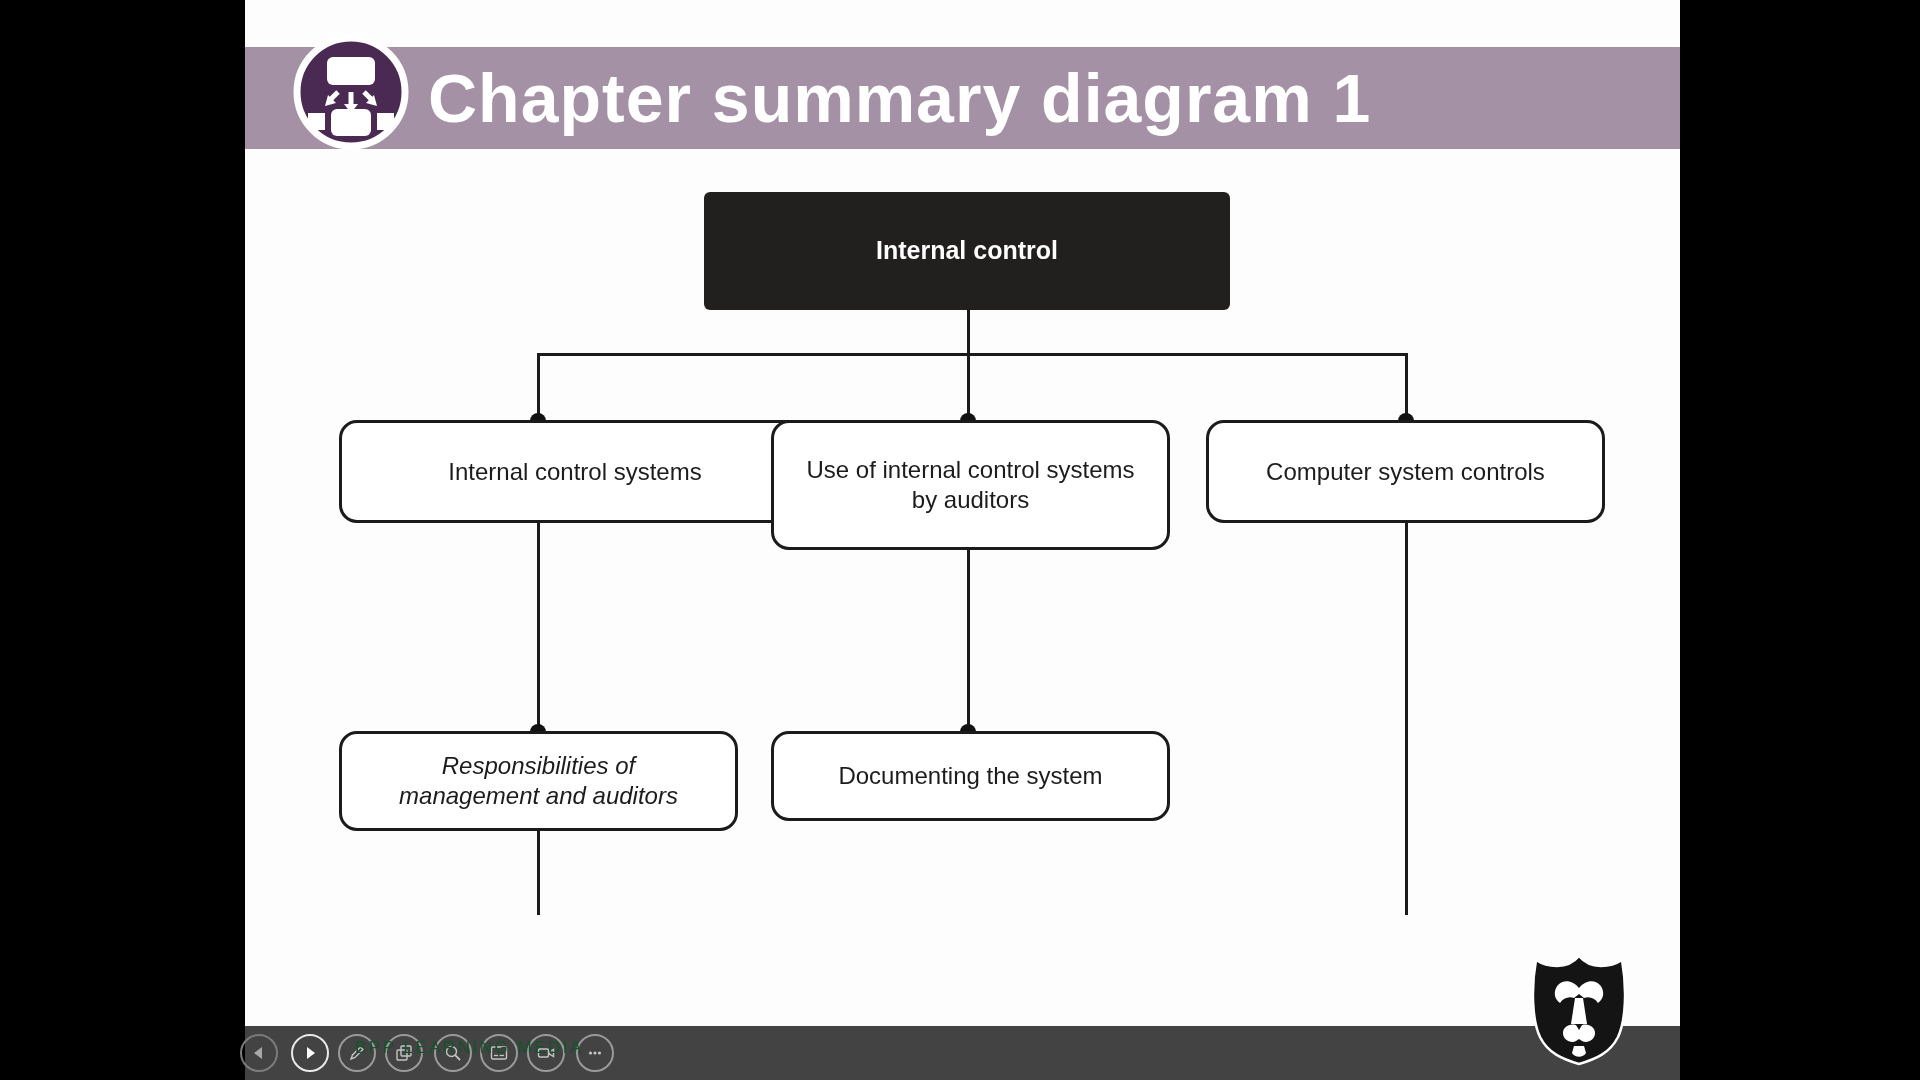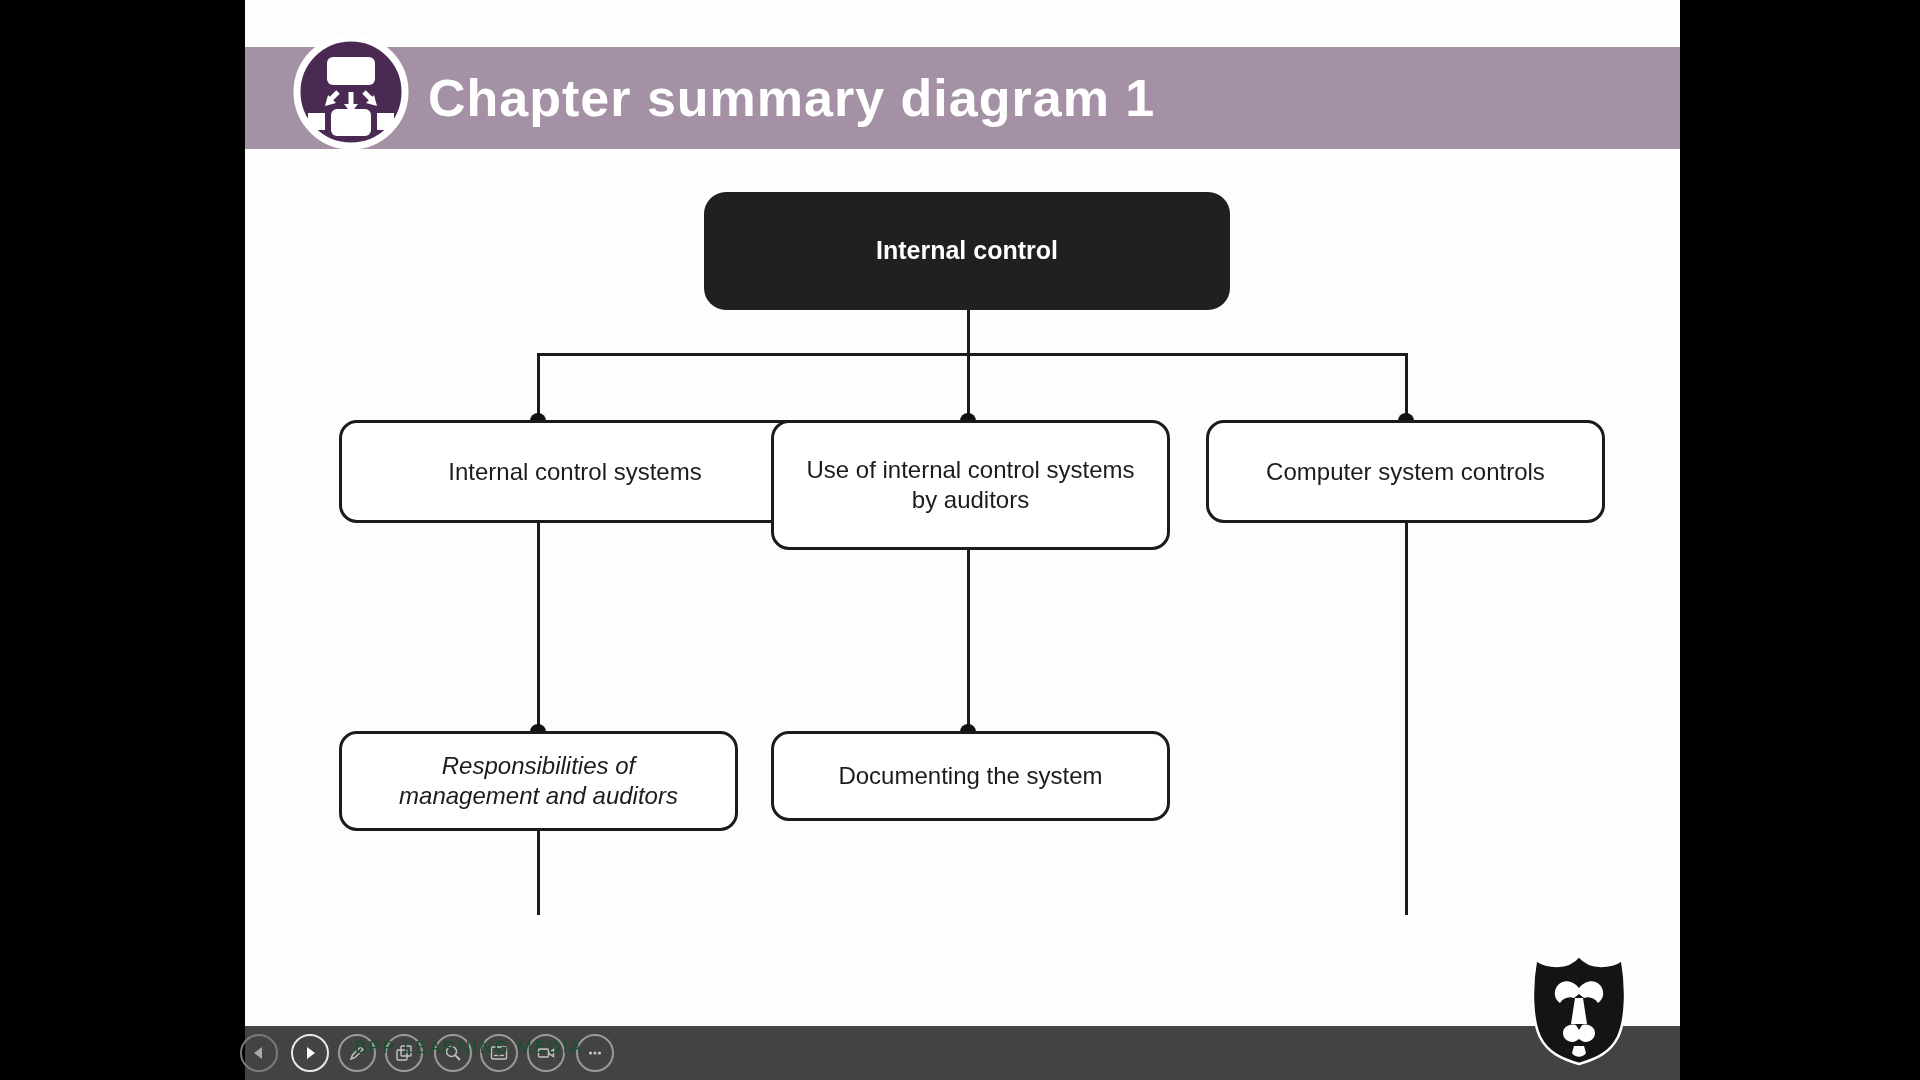--- a/index.html
+++ b/index.html
@@ -4,28 +4,28 @@
 <style>
   html,body{margin:0;padding:0;background:#000;}
   *{box-sizing:border-box;}
   #canvas{position:relative;width:1920px;height:1080px;background:#000;overflow:hidden;
           font-family:"Liberation Sans", sans-serif;}
   .slide{position:absolute;left:245px;top:0;width:1435px;height:1080px;background:#fdfdfd;}
 
   
   .header-bar{position:absolute;left:0;top:47px;width:1435px;height:102px;background:#a591a5;}
   .header-title{position:absolute;left:183px;top:47px;height:102px;display:flex;align-items:center;
-                font-size:52px;font-weight:bold;color:#ffffff;letter-spacing:1px;}
+                font-size:68px;font-weight:bold;color:#ffffff;letter-spacing:1px;}
   .header-icon{position:absolute;left:47px;top:33px;width:118px;height:118px;}
 
   
   .node{position:absolute;display:flex;align-items:center;justify-content:center;text-align:center;
         font-size:24px;line-height:1.25;color:#1c1c1c;background:#ffffff;
         border:3px solid #1b1b1b;border-radius:18px;padding:0 30px;}
-  .node--root{background:#221f1f;color:#ffffff;border:none;border-radius:22px;
+  .node--root{background:#221f1f;color:#ffffff;border:none;border-radius:6px;
               font-weight:bold;font-size:25px;}
   .vline{position:absolute;width:3px;background:#1b1b1b;}
   .hline{position:absolute;height:3px;background:#1b1b1b;}
   .dot{position:absolute;width:16px;height:16px;border-radius:50%;background:#121212;
        transform:translate(-50%,-50%);}
 
   
   .toolbar{position:absolute;left:0;top:1026px;width:1435px;height:54px;background:#434343;}
   .tbtn{position:absolute;top:27px;transform:translate(-50%,-50%);width:38px;height:38px;
         border-radius:50%;border:2px solid #9a9a9a;background:transparent;display:flex;

